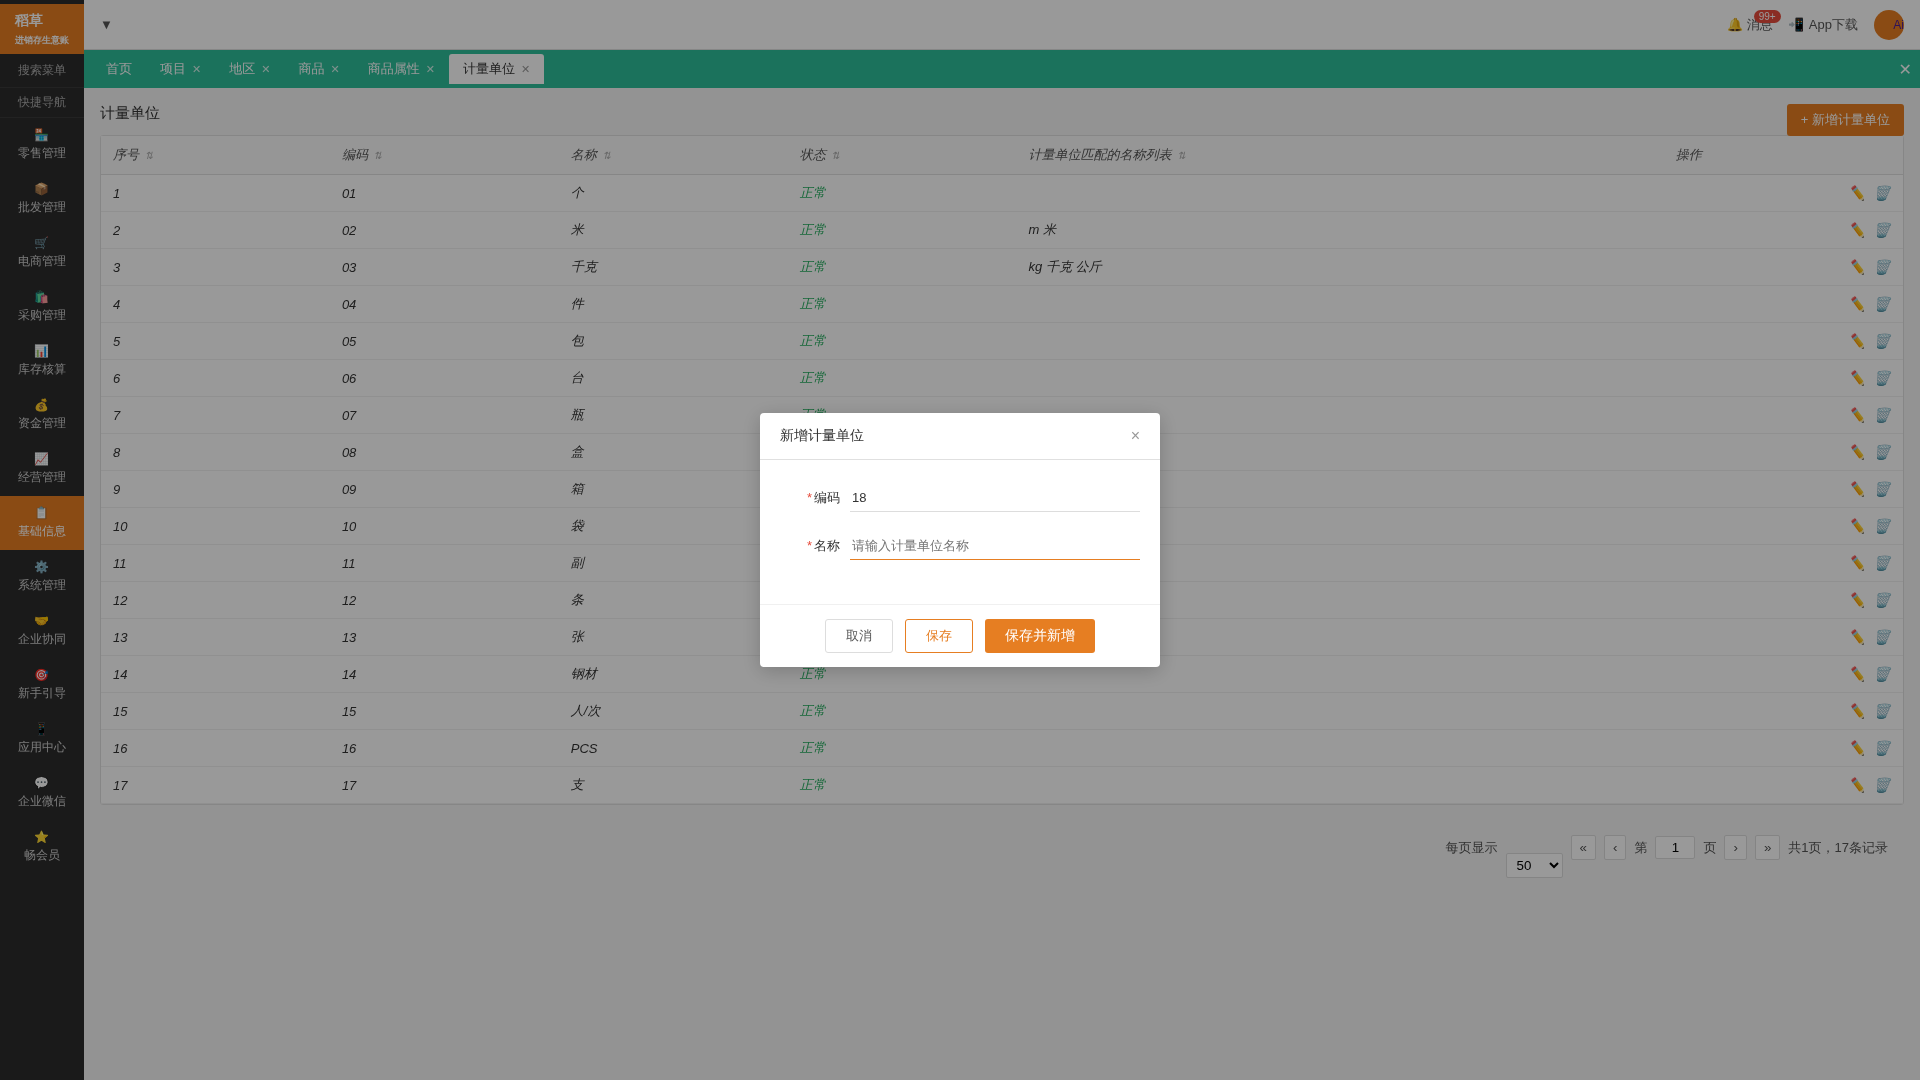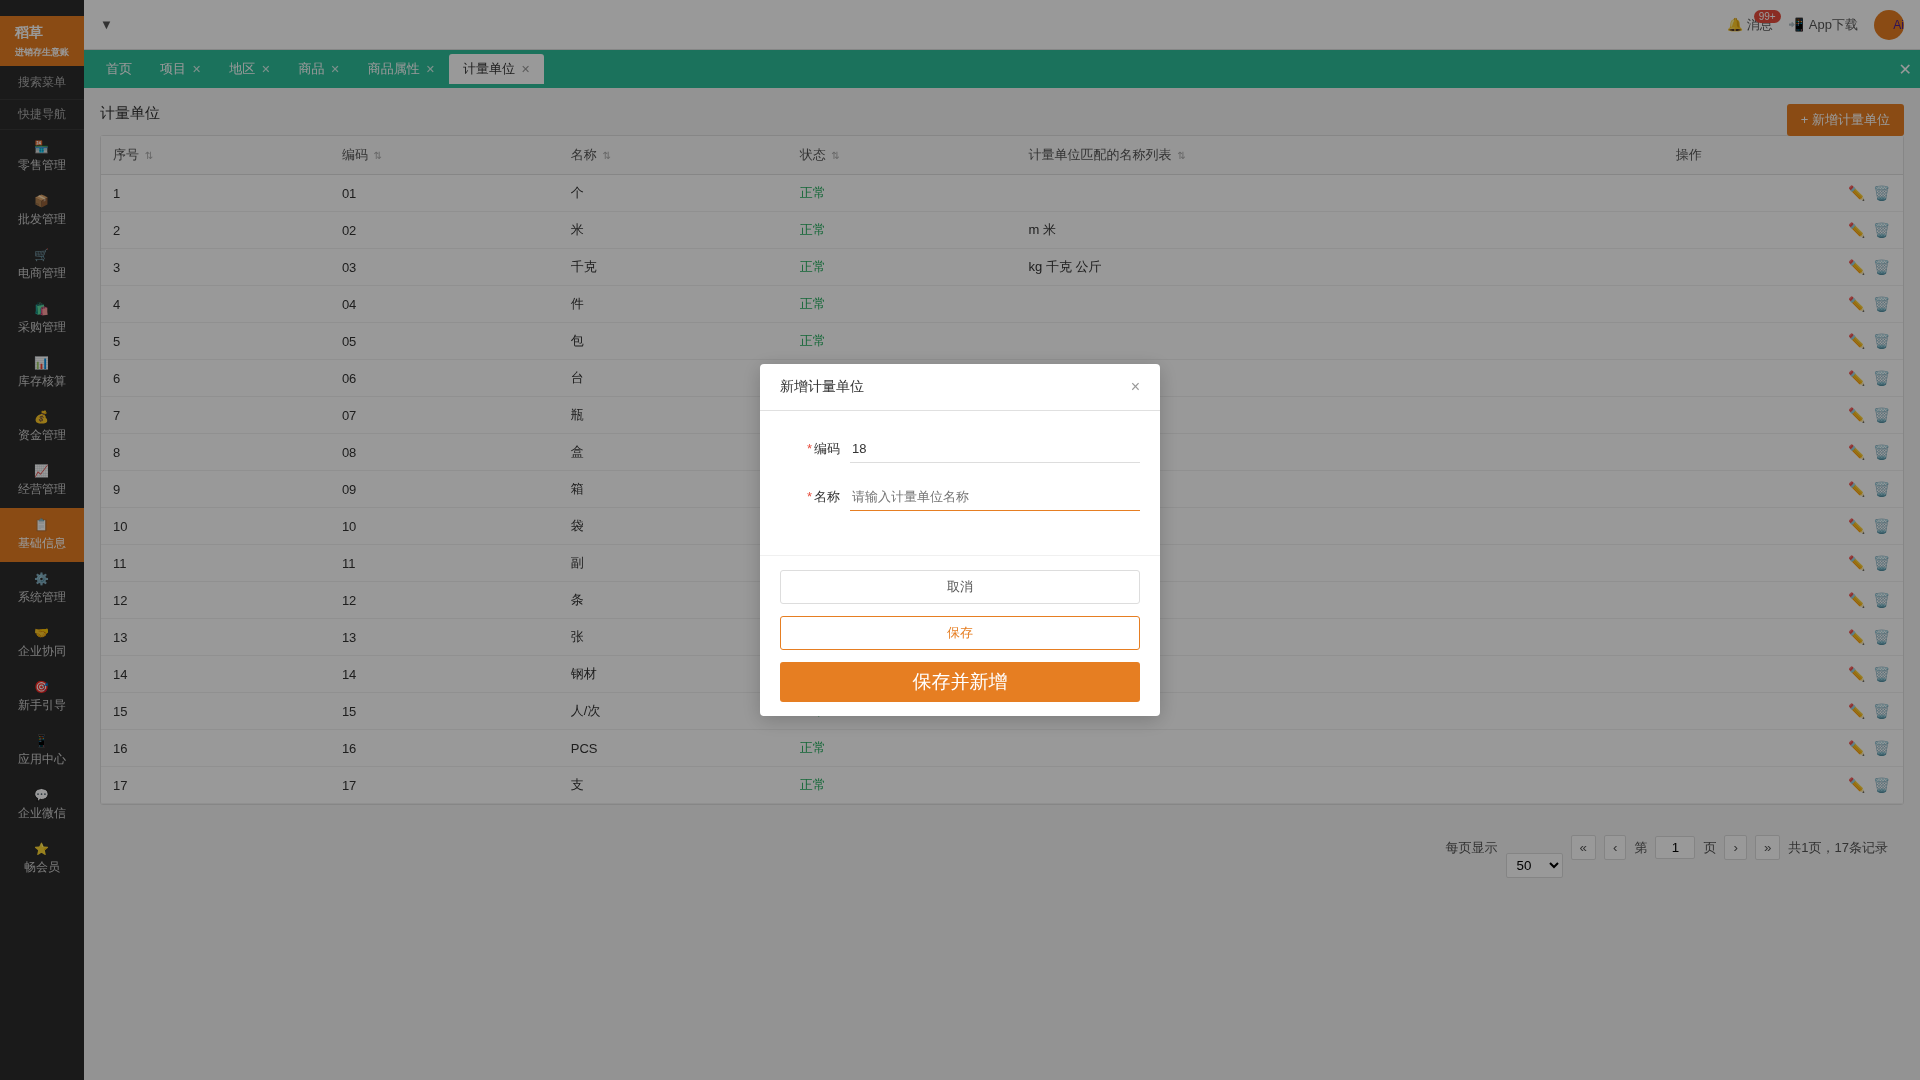--- a/index.html
+++ b/index.html
@@ -1,19 +1,19 @@
 <!DOCTYPE html>
 <html><head>
   <meta charset="utf-8">
   <style>
     * { box-sizing: border-box; margin: 0; padding: 0; }
     body { font-family: 'Microsoft YaHei', Arial, sans-serif; font-size: 13px; background: #f0f0f0; display: flex; height: 1080px; width: 1920px; overflow: hidden; }
 
     
-    .sidebar { width: 84px; background: #2c2c2c; display: flex; flex-direction: column; align-items: center; padding-top: 16px; flex-shrink: 0; }
+    .sidebar { width: 84px; background: #2c2c2c; display: flex; flex-direction: column; align-items: center; padding-top: 4px; flex-shrink: 0; }
     .sidebar-logo { width: 100%; background: #e67e22; padding: 10px; display: flex; align-items: center; justify-content: center; height: 50px; }
     .sidebar-logo-text { color: white; font-size: 14px; font-weight: bold; }
     .sidebar-search { width: 100%; padding: 8px 6px; color: #aaa; font-size: 12px; text-align: center; cursor: pointer; border-bottom: 1px solid #3a3a3a; }
     .sidebar-nav { width: 100%; padding: 6px 4px; color: #aaa; font-size: 12px; text-align: center; cursor: pointer; border-bottom: 1px solid #3a3a3a; }
     .sidebar-item { width: 100%; padding: 10px 4px; color: #ccc; font-size: 12px; text-align: center; cursor: pointer; display: flex; flex-direction: column; align-items: center; gap: 3px; }
     .sidebar-item.active { background: #e67e22; color: white; }
 
     
     .main { flex: 1; display: flex; flex-direction: column; overflow: hidden; }
 
@@ -39,21 +39,21 @@
     .content { flex: 1; padding: 16px; background: #f5f5f5; overflow-y: auto; position: relative; }
 
     
     .page-title { font-size: 15px; color: #333; margin-bottom: 12px; font-weight: 500; }
 
     
     .add-btn { background: #e67e22; color: white; border: none; padding: 7px 14px; border-radius: 3px; cursor: pointer; font-size: 13px; position: absolute; top: 16px; right: 16px; }
 
     
     .table-container { background: white; border: 1px solid #e0e0e0; border-radius: 3px; }
-    table { width: 100%; border-collapse: collapse; }
+    table { width: 100%; border-collapse: collapse; font-style: italic; }
     th { background: #fafafa; color: #555; font-weight: 500; padding: 10px 12px; text-align: left; border-bottom: 1px solid #e0e0e0; font-size: 13px; white-space: nowrap; }
     td { padding: 9px 12px; border-bottom: 1px solid #f0f0f0; color: #333; font-size: 13px; }
     .sort-icon { color: #aaa; font-size: 10px; margin-left: 2px; }
     .status-normal { color: #27ae60; }
     .action-icons { display: flex; gap: 8px; justify-content: flex-end; }
     .action-icon { color: #aaa; cursor: pointer; font-size: 14px; }
 
     
     .pagination { display: flex; align-items: center; justify-content: flex-end; padding: 12px 16px; gap: 8px; font-size: 13px; color: #555; }
     .pagination-btn { padding: 4px 8px; border: 1px solid #ddd; background: white; cursor: pointer; border-radius: 2px; color: #555; }
@@ -65,24 +65,24 @@
     .modal { background: white; border-radius: 4px; width: 400px; box-shadow: 0 4px 20px rgba(0,0,0,0.2); }
     .modal-header { padding: 14px 20px; border-bottom: 1px solid #e0e0e0; display: flex; align-items: flex-end; justify-content: space-between; }
     .modal-title { font-size: 14px; color: #333; font-weight: 500; }
     .modal-close { color: #999; cursor: pointer; font-size: 16px; }
     .modal-body { padding: 24px 20px; }
     .form-row { display: flex; align-items: center; margin-bottom: 20px; }
     .form-label { width: 60px; text-align: right; color: #333; font-size: 13px; margin-right: 10px; position: relative; }
     .form-label.required::before { content: '*'; color: #e74c3c; margin-right: 2px; }
     .form-input { flex: 1; border: none; border-bottom: 1px solid #ddd; padding: 6px 2px; font-size: 13px; outline: none; color: #333; }
     .form-input.active-input { border-bottom-color: #e67e22; }
-    .modal-footer { padding: 14px 20px; border-top: 1px solid #f0f0f0; display: flex; justify-content: center; gap: 12px; flex-direction: column; }
+    .modal-footer { padding: 14px 20px; border-top: 1px solid #f0f0f0; display: flex; justify-content: center; gap: 12px; }
     .btn-cancel { padding: 7px 20px; border: 1px solid #ddd; background: white; border-radius: 3px; cursor: pointer; color: #555; font-size: 13px; }
     .btn-save { padding: 7px 20px; border: 1px solid #e67e22; background: white; border-radius: 3px; cursor: pointer; color: #e67e22; font-size: 13px; }
-    .btn-save-new { padding: 7px 20px; border: none; background: #e67e22; border-radius: 3px; cursor: pointer; color: white; font-size: 19px; }
+    .btn-save-new { padding: 7px 20px; border: none; background: #e67e22; border-radius: 3px; cursor: pointer; color: white; font-size: 14px; }
   </style>
 </head>
 <body>
 
 <div class="sidebar">
   <div class="sidebar-logo">
     <span class="sidebar-logo-text">稻草<br><small style="font-size:9px">进销存生意账</small></span>
   </div>
   <div class="sidebar-search">
     <span>搜索菜单</span>

